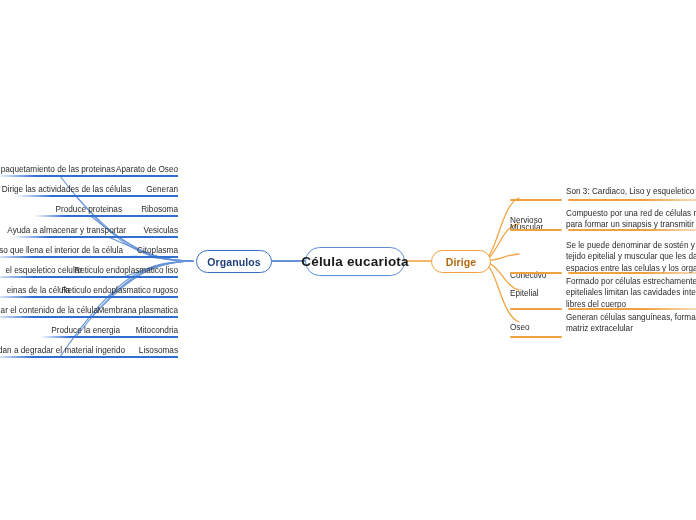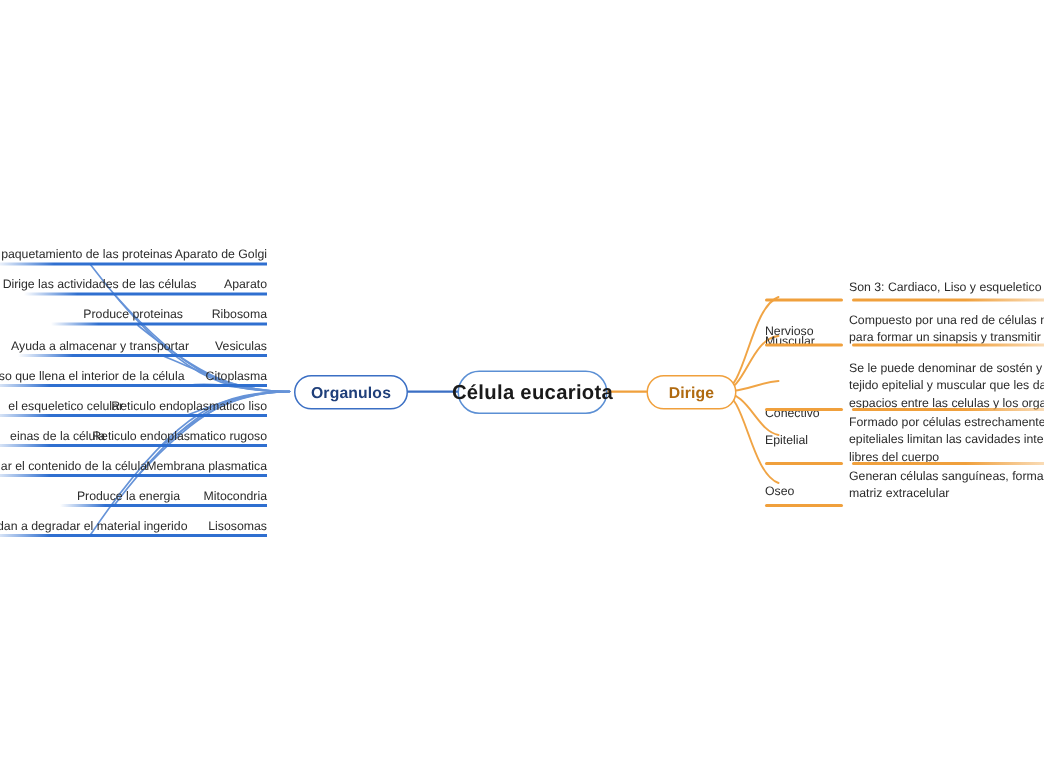--- a/index.html
+++ b/index.html
@@ -186,29 +186,29 @@
     <span>Organulos</span>
   </div>
 
   <div class="pill pill-orange" style="left:431px; top:250px; width:60px; height:23px;">
     <span>Dirige</span>
   </div>
 
   <div class="leaf-l" style="left:-4px; top:161px; width:182px;">
     <div class="row">
       <span class="desc" style="right:63px;">paquetamiento de las proteinas</span>
-      <span class="term" style="right:0;">Aparato de Golgi</span>
+      <span class="term" style="right:0;">Aparato de Oseo</span>
       <span class="rule fade"></span>
     </div>
   </div>
 
   <div class="leaf-l" style="left:16px; top:181px; width:162px;">
     <div class="row">
       <span class="desc" style="right:47px;">Dirige las actividades de las células</span>
-      <span class="term" style="right:0;">Aparato</span>
+      <span class="term" style="right:0;">Generan</span>
       <span class="rule fade"></span>
     </div>
   </div>
 
   <div class="leaf-l" style="left:34px; top:201px; width:144px;">
     <div class="row">
       <span class="desc" style="right:56px;margin-left:24px;">Produce proteinas</span>
       <span class="term" style="right:0;">Ribosoma</span>
       <span class="rule fade"></span>
     </div>

